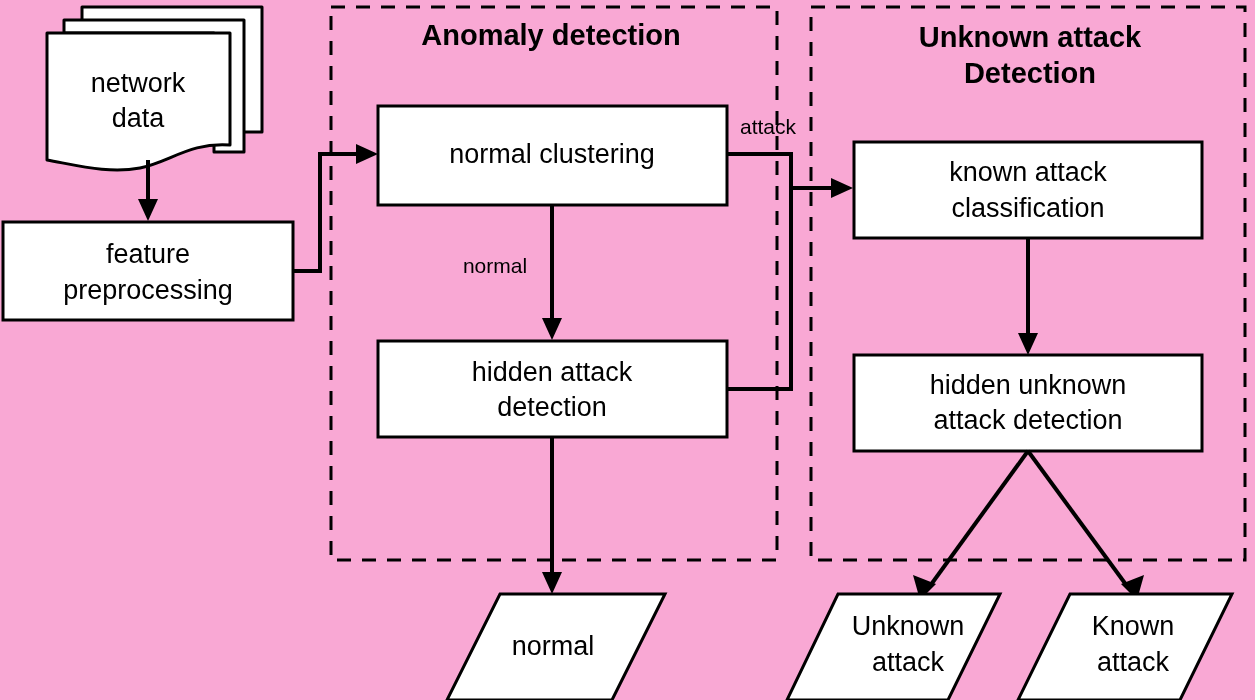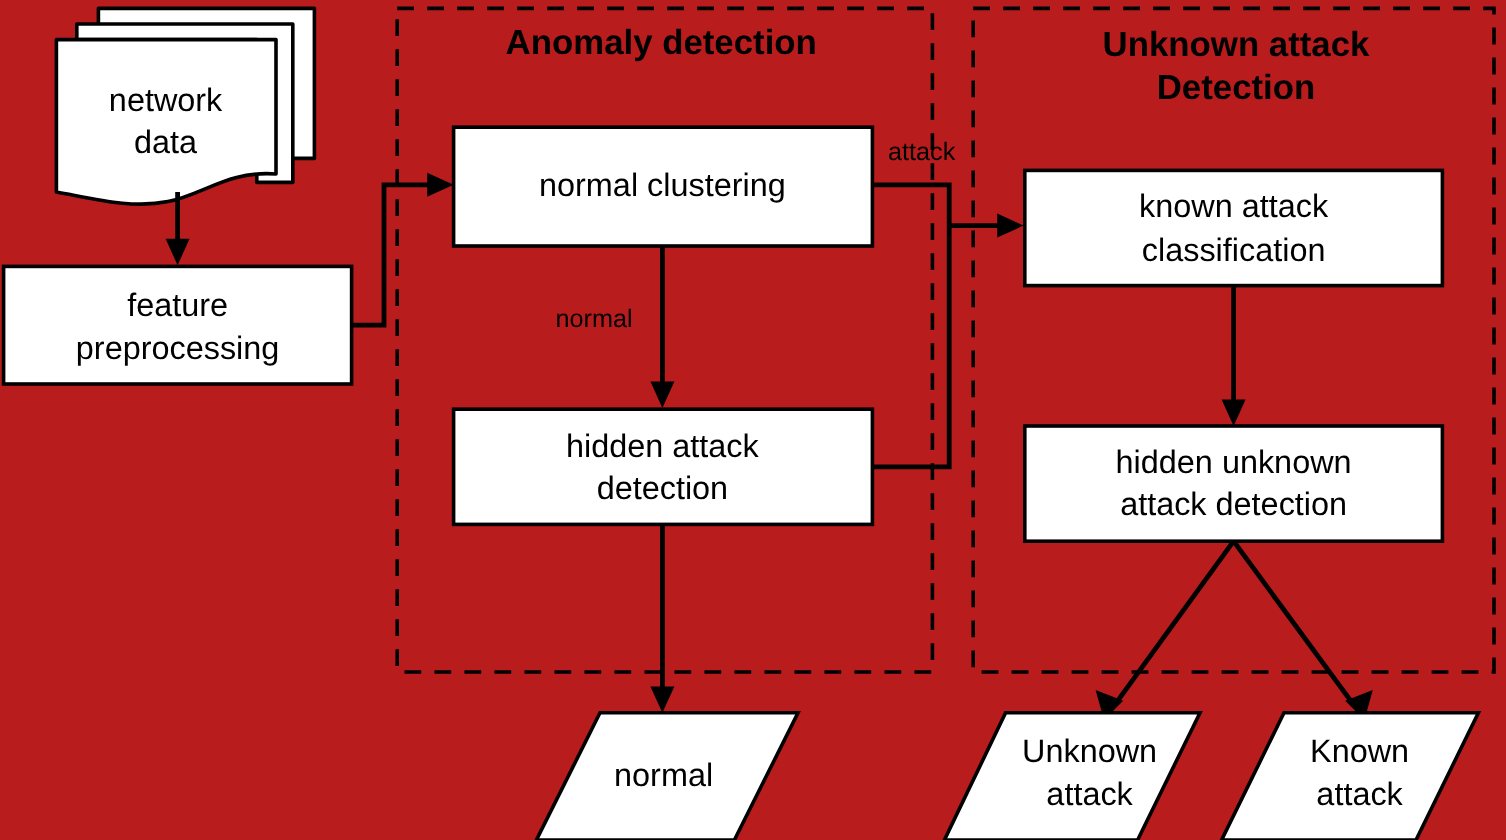--- a/index.html
+++ b/index.html
@@ -4,21 +4,21 @@
 <style>
   html, body {
     margin: 0;
     padding: 0;
     background: #ffffff;
   }
   #diagram-root {
     position: relative;
     width: 1255px;
     height: 700px;
-    background: #b91c1c;
+    background: #f9a8d4;
     font-family: "Liberation Sans", sans-serif;
     overflow: hidden;
   }
   svg.flow {
     display: block;
     width: 1255px;
     height: 700px;
   }
   .node-shape {
     fill: #ffffff;

